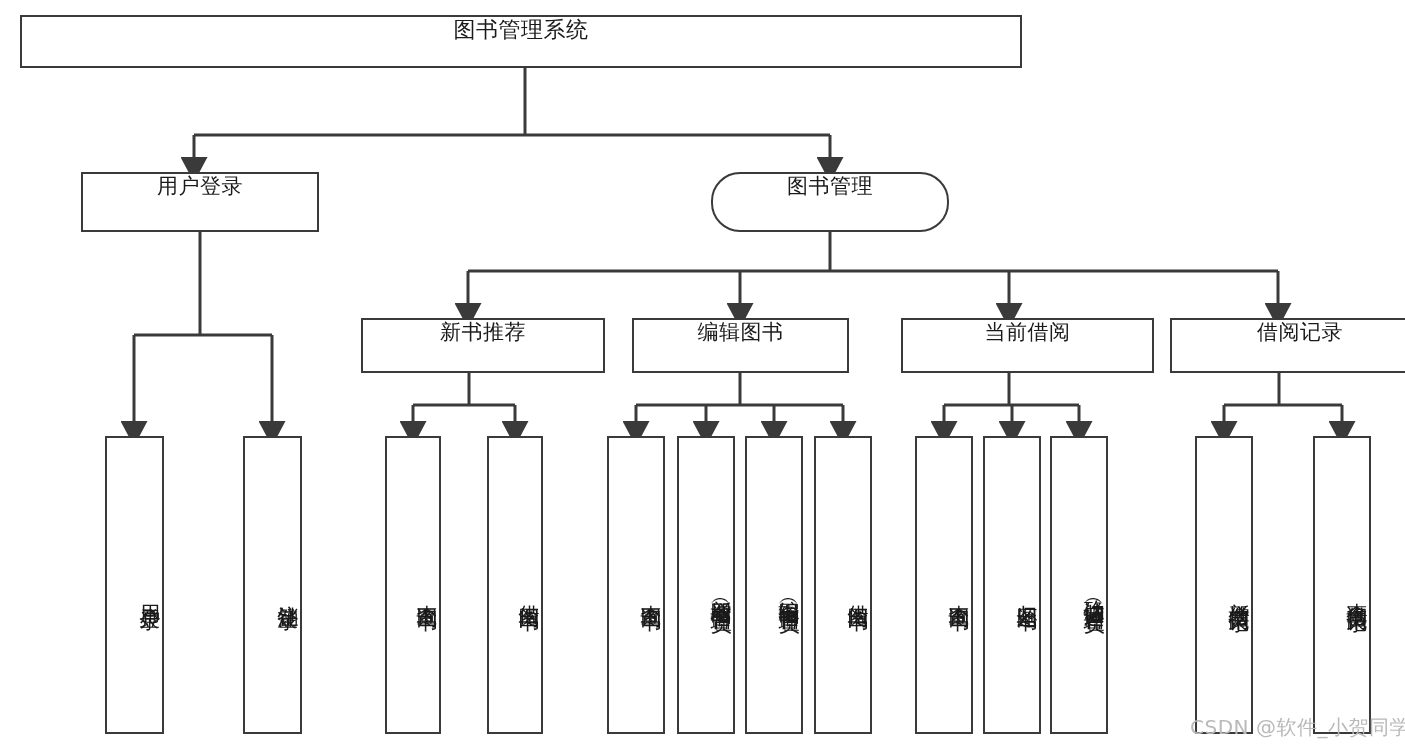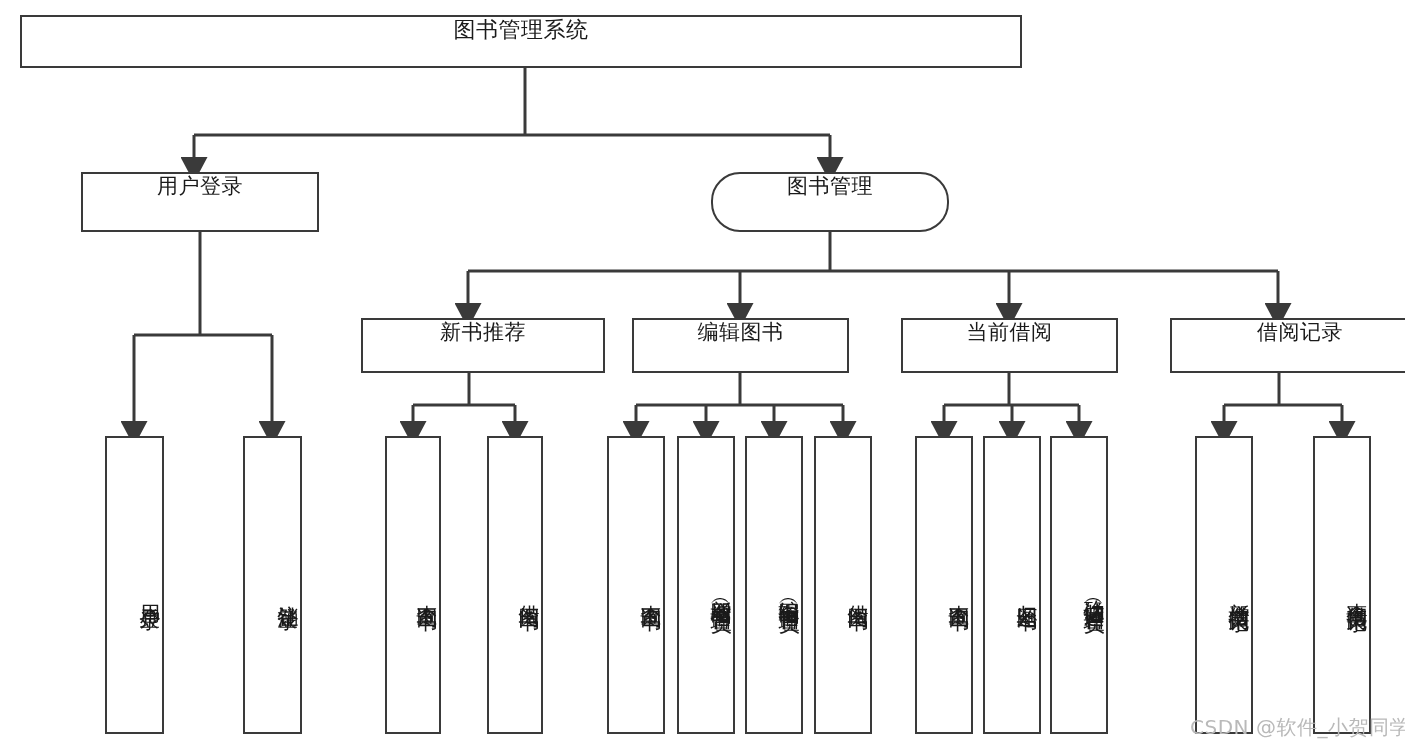--- a/index.html
+++ b/index.html
@@ -123,21 +123,21 @@
       </div>
       <div class="node h" style="left: 711px; top: 172px; width: 238px; height: 60px; border-radius: 29px;">
         <span class="htext">图书管理</span>
       </div>
       <div class="node h" style="left: 361px; top: 318px; width: 244px; height: 55px;">
         <span class="htext">新书推荐</span>
       </div>
       <div class="node h" style="left: 632px; top: 318px; width: 217px; height: 55px;">
         <span class="htext">编辑图书</span>
       </div>
-      <div class="node h" style="left: 901px; top: 318px; width: 217px; height: 55px;">
+      <div class="node h" style="left: 901px; top: 318px; width: 253px; height: 55px;">
         <span class="htext">当前借阅</span>
       </div>
       <div class="node h" style="left: 1170px; top: 318px; width: 260px; height: 55px;">
         <span class="htext">借阅记录</span>
       </div>
       <div class="node v" style="left: 105px; top: 436px; width: 59px; height: 298px;">
         <span class="vtext">用户登录</span>
       </div>
       <div class="node v" style="left: 243px; top: 436px; width: 59px; height: 298px;">
         <span class="vtext">注销登录</span>

